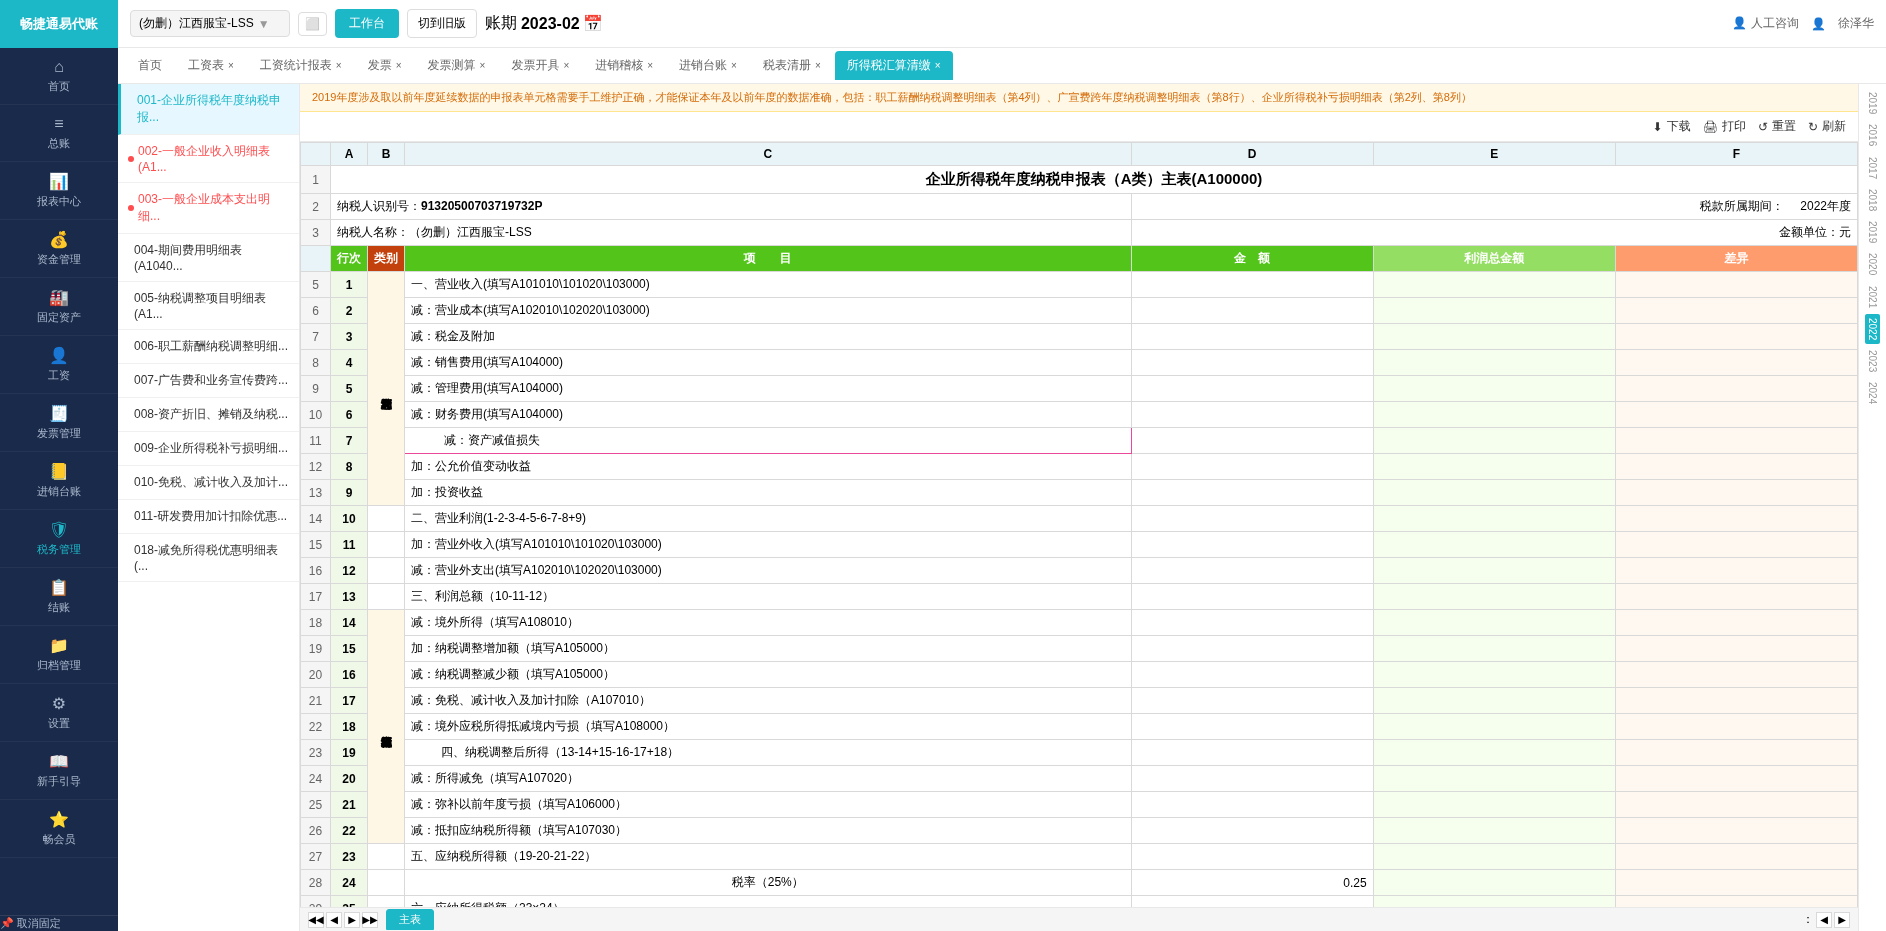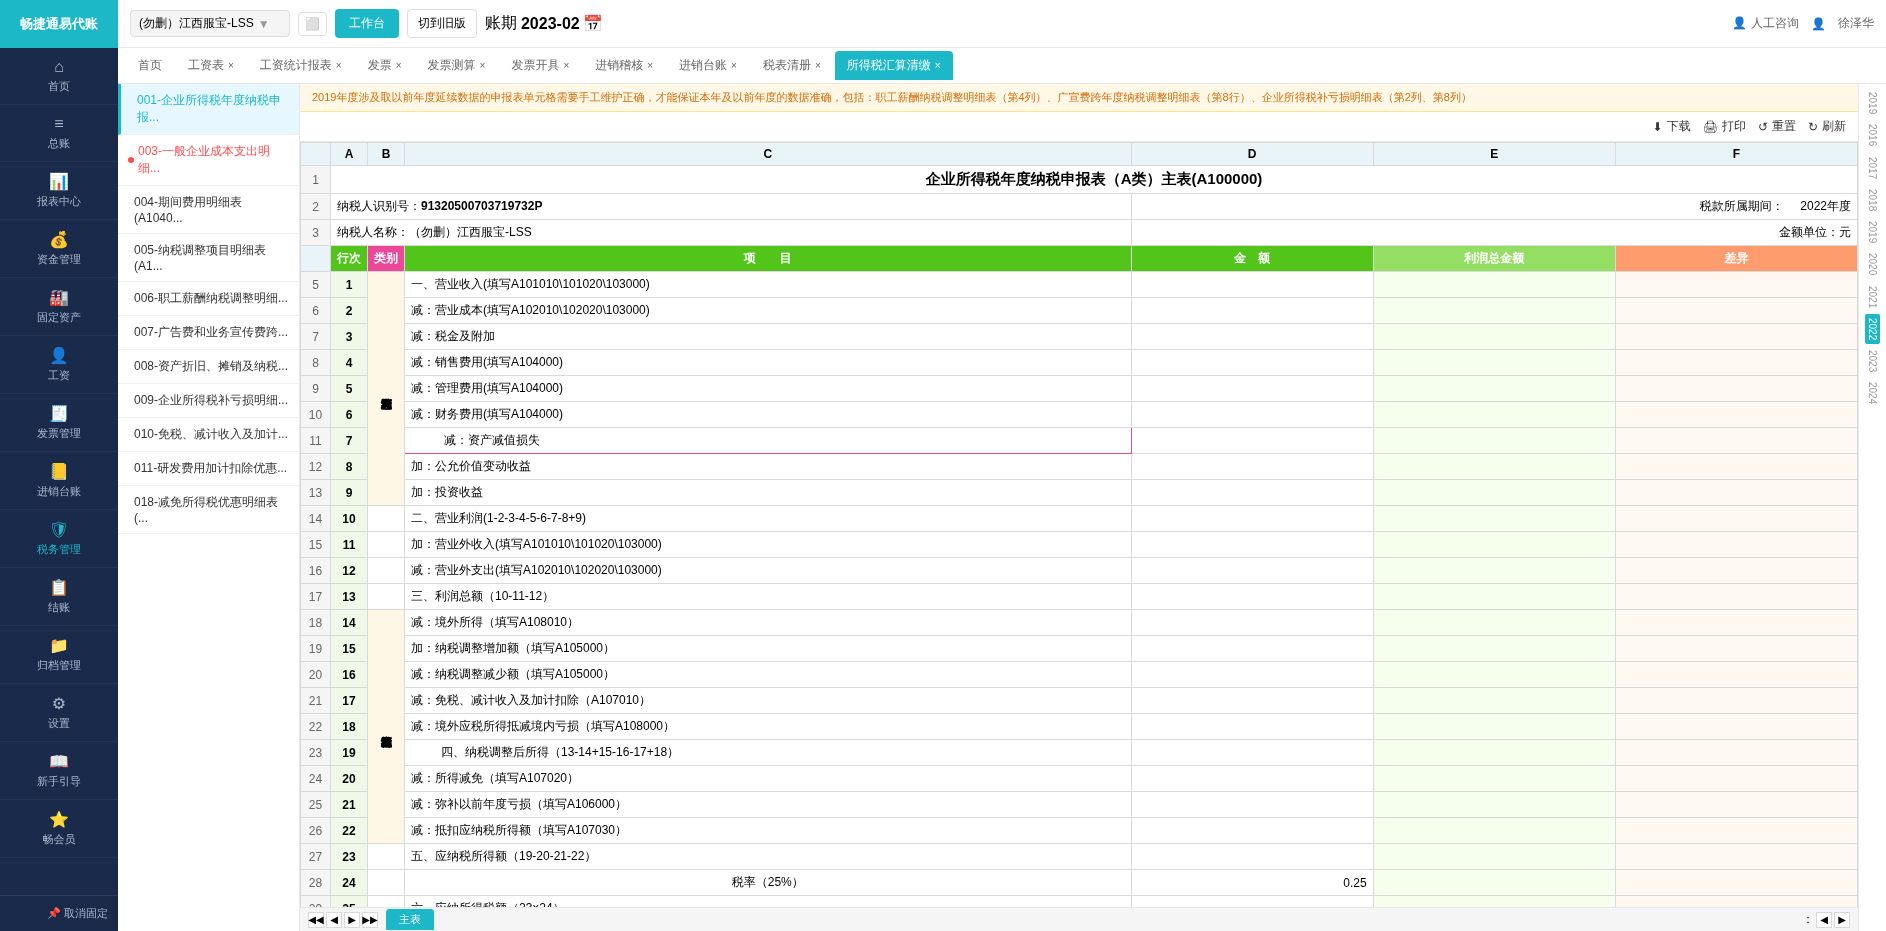--- a/index.html
+++ b/index.html
@@ -8,21 +8,21 @@
     
     .app-container { display: flex; width: 1886px; height: 931px; overflow: hidden; }
 
     
     .sidebar { width: 118px; background: #1a2a4a; display: flex; flex-direction: column; flex-shrink: 0; }
     .sidebar-logo { background: #1db8c8; padding: 12px 8px; text-align: center; color: white; font-size: 13px; font-weight: bold; height: 48px; display: flex; align-items: center; justify-content: center; }
     .sidebar-nav { flex: 1; overflow-y: auto; }
     .sidebar-item { display: flex; flex-direction: column; align-items: center; padding: 10px 4px; color: #aab8cc; cursor: pointer; font-size: 11px; gap: 3px; border-bottom: 1px solid rgba(255,255,255,0.05); }
     .sidebar-item.active { color: #1db8c8; }
     .sidebar-item .si-icon { font-size: 16px; }
-    .sidebar-footer { padding: 10px; text-align: right; color: #aab8cc; font-size: 11px; cursor: pointer; border-top: 1px solid rgba(255,255,255,0.1); }
+    .sidebar-footer { text-align: left; color: #aab8cc; font-size: 11px; cursor: pointer; border-top: 1px solid rgba(255,255,255,0.1); }
 
     
     .main-content { flex: 1; display: flex; flex-direction: column; overflow: hidden; background: #f0f2f5; }
 
     
     .top-bar { background: white; height: 48px; display: flex; align-items: center; padding: 0 12px; gap: 8px; border-bottom: 1px solid #e8e8e8; flex-shrink: 0; }
     .company-selector { display: flex; align-items: center; gap: 4px; background: #f5f5f5; border: 1px solid #ddd; border-radius: 4px; padding: 4px 8px; cursor: pointer; font-size: 12px; min-width: 160px; }
     .company-selector .arrow { color: #999; }
     .print-icon-btn { border: 1px solid #ddd; border-radius: 4px; padding: 4px 6px; cursor: pointer; background: white; }
     .workbench-btn { background: #1db8c8; color: white; border: none; border-radius: 4px; padding: 6px 14px; cursor: pointer; font-size: 12px; }
@@ -221,20 +221,24 @@
 
     <div class="content-area">
 
       <div class="sub-menu" id="sub-menu" style="position:relative;">
           <div class="sub-menu-item active">
             <span style="color:#999;font-size:10px;margin-right:2px;"></span>
             <span>001-企业所得税年度纳税申报...</span>
           </div>
           <div class="sub-menu-item error">
             <span class="dot"></span>
+            <span>002-一般企业收入明细表(A1...</span>
+          </div>
+          <div class="sub-menu-item error">
+            <span class="dot"></span>
             <span>003-一般企业成本支出明细...</span>
           </div>
           <div class="sub-menu-item">
             <span style="color:#999;font-size:10px;margin-right:2px;"></span>
             <span>004-期间费用明细表(A1040...</span>
           </div>
           <div class="sub-menu-item">
             <span style="color:#999;font-size:10px;margin-right:2px;"></span>
             <span>005-纳税调整项目明细表(A1...</span>
           </div>
@@ -317,21 +321,21 @@
   <td colspan="3" class="info-row" style="background:white;text-align:right;">税款所属期间：&nbsp;&nbsp;&nbsp;&nbsp;&nbsp;2022年度</td>
 </tr>
                 <tr>
   <td class="row-num">3</td>
   <td colspan="3" class="info-row" style="background:white;">纳税人名称：（勿删）江西服宝-LSS</td>
   <td colspan="3" class="info-row" style="background:white;text-align:right;">金额单位：元</td>
 </tr>
                 <tr>
   <th class="col-header"></th>
   <th style="background:#52c41a;color:white;text-align:center;font-weight:bold;border:1px solid #d9d9d9;">行次</th>
-  <th style="background:#ec4899;color:white;text-align:center;font-weight:bold;border:1px solid #d9d9d9;">类别</th>
+  <th style="background:#c2410c;color:white;text-align:center;font-weight:bold;border:1px solid #d9d9d9;">类别</th>
   <th style="background:#52c41a;color:white;text-align:center;font-weight:bold;border:1px solid #d9d9d9;">项　　目</th>
   <th style="background:#52c41a;color:white;text-align:center;font-weight:bold;border:1px solid #d9d9d9;">金　额</th>
   <th style="background:#95de64;color:white;text-align:center;font-weight:bold;border:1px solid #d9d9d9;">利润总金额</th>
   <th style="background:#ff9c6e;color:white;text-align:center;font-weight:bold;border:1px solid #d9d9d9;">差异</th>
 </tr>
                 <tr>
     <td class="row-num">5</td>
     <td class="col-a" style="text-align:center;background:#f0f8e8;font-weight:bold;border:1px solid #d9d9d9;">1</td>
     <td class="category-cell" rowspan="9" style="background:#fff7e6;text-align:center;vertical-align:middle;writing-mode:vertical-rl;font-weight:bold;font-size:11px;">利润总额计算</td>
     <td class="col-c" style="border:1px solid #d9d9d9;">一、营业收入(填写A101010\101020\103000)</td>

